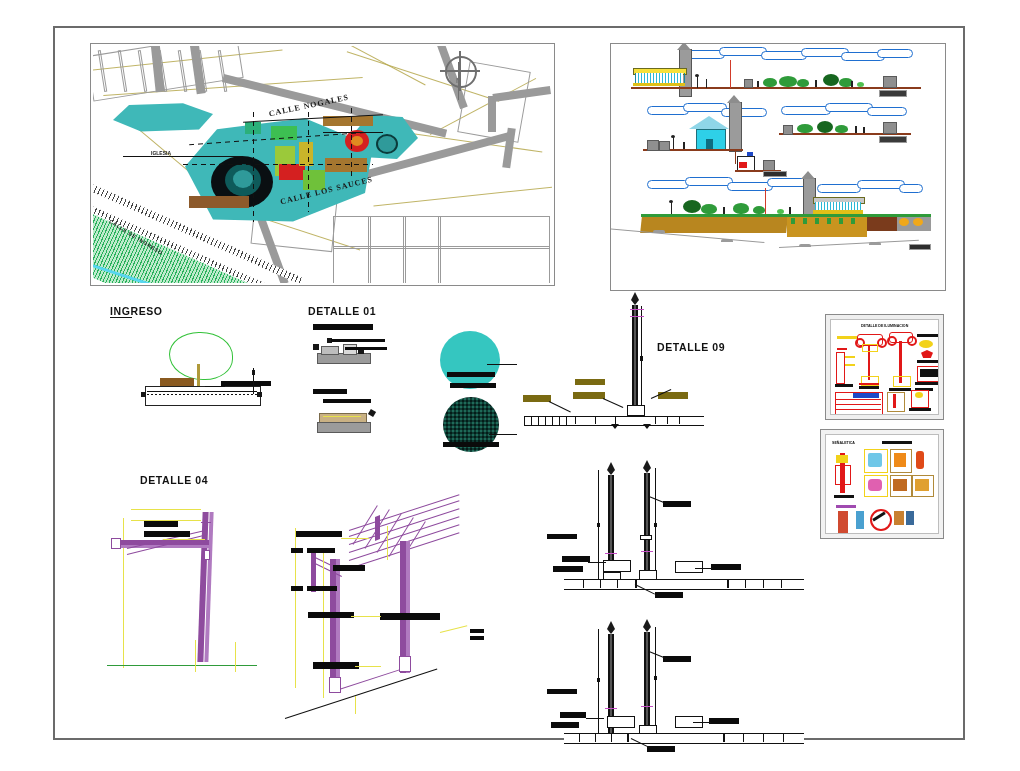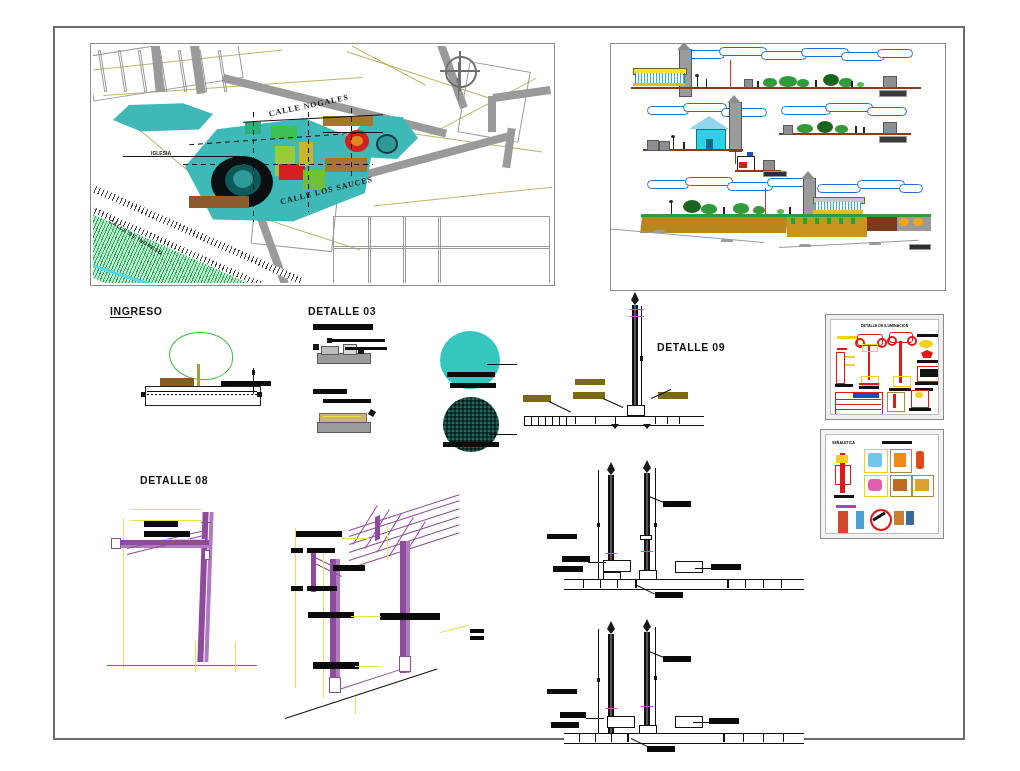--- a/index.html
+++ b/index.html
@@ -349,21 +349,21 @@
   <div class="wht" style="left:90px;top:358px;width:114px;height:18px;"></div>
   <div style="position:absolute;left:92px;top:366px;width:110px;height:1px;background:repeating-linear-gradient(90deg,#111 0 2px,transparent 2px 4px);"></div>
   <div style="position:absolute;left:92px;top:363px;width:110px;height:1px;background:#111;"></div>
   <div class="blk" style="left:86px;top:364px;width:5px;height:5px;"></div>
   <div class="blk" style="left:202px;top:364px;width:5px;height:5px;"></div>
   <div class="bar" style="left:166px;top:353px;width:50px;"></div>
   <div class="leader" style="left:150px;top:358px;width:20px;"></div>
   <div class="blk" style="left:197px;top:342px;width:3px;height:5px;"></div>
   <div style="position:absolute;left:198px;top:340px;width:1px;height:26px;background:#111;"></div>
 
-  <div class="dtitle" style="left:253px;top:277px;">DETALLE 03</div>
+  <div class="dtitle" style="left:253px;top:277px;">DETALLE 01</div>
 
   <div class="bar" style="left:258px;top:296px;width:60px;height:6px;"></div>
   <div class="gry" style="left:262px;top:325px;width:52px;height:9px;"></div>
   <div class="gry" style="left:266px;top:318px;width:16px;height:7px;background:#bdbdbd;"></div>
   <div class="gry" style="left:288px;top:316px;width:12px;height:9px;background:#d8d8d8;"></div>
   <div class="blk" style="left:258px;top:316px;width:6px;height:6px;"></div>
   <div class="blk" style="left:272px;top:310px;width:5px;height:5px;"></div>
   <div class="blk" style="left:303px;top:320px;width:6px;height:6px;"></div>
   <div class="bar" style="left:276px;top:311px;width:54px;height:3px;"></div>
   <div class="bar" style="left:290px;top:319px;width:42px;height:3px;"></div>
@@ -477,21 +477,21 @@
   <div class="bar" style="left:505px;top:684px;width:26px;height:6px;"></div>
   <div class="bar" style="left:496px;top:694px;width:28px;height:6px;"></div>
   <div class="bar" style="left:654px;top:690px;width:30px;height:6px;"></div>
   <div class="bar" style="left:608px;top:628px;width:28px;height:6px;"></div>
   <div class="bar" style="left:592px;top:718px;width:28px;height:6px;"></div>
   <div class="leader" style="left:594px;top:623px;width:20px;transform:rotate(22deg);transform-origin:left center;"></div>
   <div class="leader" style="left:576px;top:710px;width:22px;transform:rotate(26deg);transform-origin:left center;"></div>
   <div class="leader" style="left:531px;top:690px;width:18px;"></div>
   <div class="leader" style="left:638px;top:694px;width:18px;"></div>
 
-  <div class="dtitle" style="left:85px;top:446px;">DETALLE 08</div>
+  <div class="dtitle" style="left:85px;top:446px;">DETALLE 04</div>
 
   <div class="dimY" style="left:76px;top:481px;width:70px;height:1px;"></div>
   <div class="dimY" style="left:76px;top:492px;width:70px;height:1px;"></div>
   <div class="dimY" style="left:68px;top:490px;width:1px;height:150px;"></div>
   <div class="dimY" style="left:52px;top:637px;width:150px;height:1px;background:#2f9b3a;"></div>
   <div class="dimY" style="left:140px;top:612px;width:1px;height:32px;"></div>
   <div class="dimY" style="left:180px;top:614px;width:1px;height:30px;"></div>
 
   <div class="purp" style="left:145px;top:484px;width:6px;height:150px;transform:skewX(-2deg);"></div>
   <div class="purp" style="left:152px;top:484px;width:4px;height:150px;transform:skewX(-2deg);background:#b07ac0;"></div>

